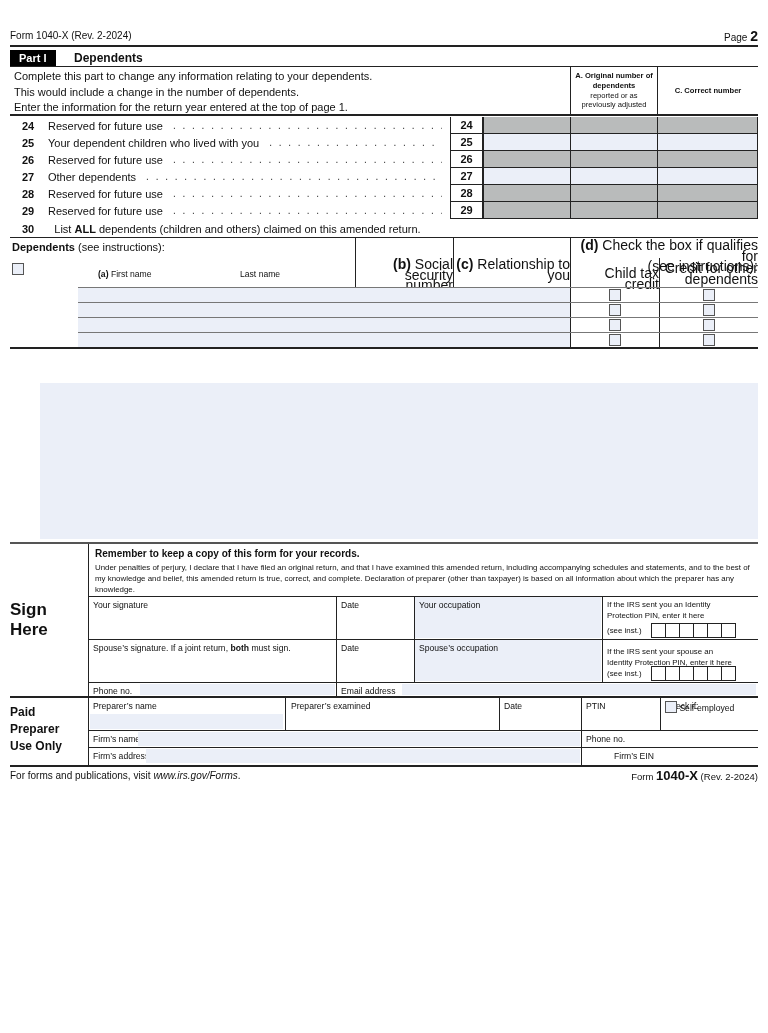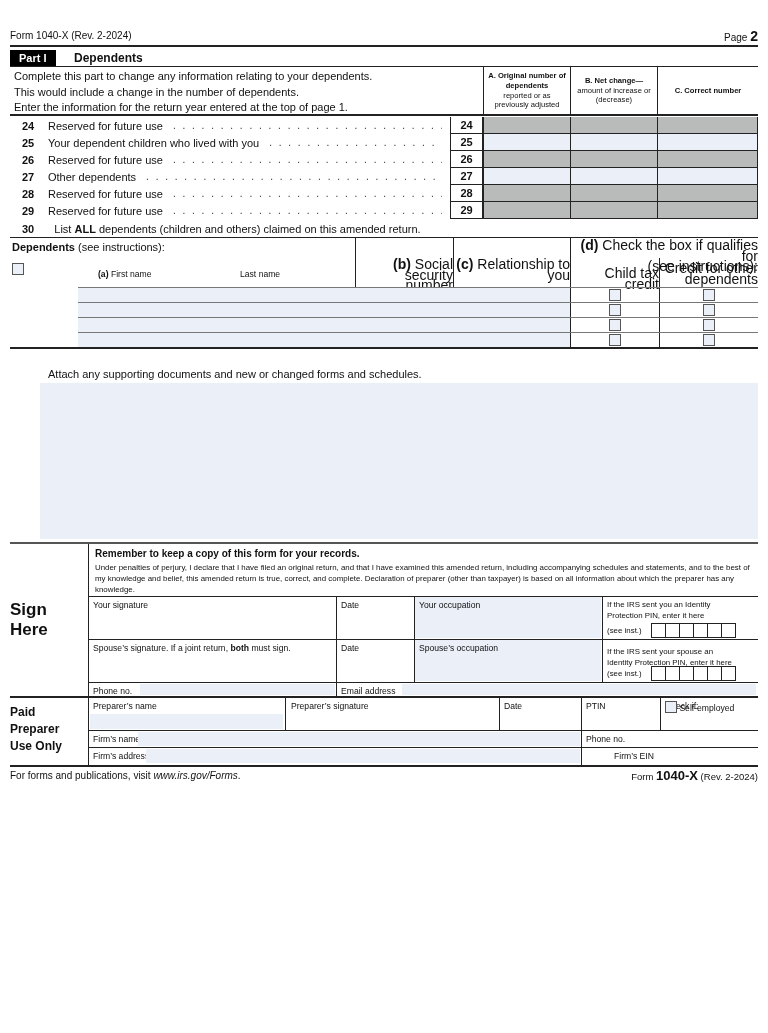--- a/index.html
+++ b/index.html
@@ -71,24 +71,20 @@
   <div class="instrbox">
     <div class="instr">
       <div>Complete this part to change any information relating to your dependents.</div>
       <div>This would include a change in the number of dependents.</div>
       <div>Enter the information for the return year entered at the top of page 1.</div>
     </div>
     <div class="colhead cha">
       <div class="b">A. Original number of dependents</div>
       <div>reported or as previously adjusted</div>
     </div>
-    <div class="colhead chb">
-      <div class="b">B. Net change—</div>
-      <div>amount of increase or (decrease)</div>
-    </div>
     <div class="colhead chc">
       <div class="b">C. Correct number</div>
     </div>
   </div>
 
   <div class="abs" style="left:10px;top:117px;width:748px;">
     <div class="lrow">
       <span class="lnum">24</span>
       <span class="llabel">Reserved for future use</span>
       <span class="leader">. . . . . . . . . . . . . . . . . . . . . . . . . . . . . . . . . . . . . . . . . . . . . . . . . . . . . . . . . . . . </span>
@@ -209,21 +205,20 @@
 
     <div class="drow">
       <div class="dline"></div>
       <div class="dfill"></div>
       <span class="chk" style="left:599px;top:2px;"></span>
       <span class="chk" style="left:693px;top:2px;"></span>
     </div>
   </div>
   </div>
 
-  <div class="abs" style="left:48px;top:368px;font-size:11px;">Attach any supporting documents and new or changed forms and schedules.</div>
   <div class="bigblue"></div>
 
   <div class="abs" style="left:10px;top:542px;width:748px;height:154px;">
     <div class="hline" style="left:0;top:0;width:748px;height:2px;background:#555;"></div>
     <div class="vline" style="left:78px;top:2px;height:152px;"></div>
     <div class="abs" style="left:0px;top:58px;font-size:17px;font-weight:bold;line-height:20px;">
       <div>Sign</div>
         <div>Here</div>
     </div>
     <div class="abs b" style="left:85px;top:6px;font-size:10px;">Remember to keep a copy of this form for your records.</div>
@@ -292,21 +287,21 @@
         <div>Preparer</div>
         <div>Use Only</div>
     </div>
 
     <div class="vline" style="left:275px;top:1px;height:33px;"></div>
     <div class="vline" style="left:489px;top:1px;height:33px;"></div>
     <div class="vline" style="left:571px;top:1px;height:68px;"></div>
     <div class="vline" style="left:650px;top:1px;height:33px;"></div>
     <div class="abs lab" style="left:83px;top:5px;">Preparer’s name</div>
     <div class="bluefill" style="left:80px;top:18px;width:193px;height:15px;"></div>
-    <div class="abs lab" style="left:281px;top:5px;">Preparer’s signature</div>
+    <div class="abs lab" style="left:281px;top:5px;">Preparer’s examined</div>
     <div class="abs" style="left:279px;top:18px;width:208px;height:15px;"></div>
     <div class="abs lab" style="left:494px;top:5px;">Date</div>
     <div class="abs lab" style="left:576px;top:5px;">PTIN</div>
     <div class="abs lab" style="left:655px;top:5px;">Check if:</div>
     <div class="abs lab" style="left:655px;top:5px;">
       <span class="cb2"></span>
       <span>Self-employed</span>
     </div>
 
     <div class="hline" style="left:78px;top:34px;width:670px;"></div>

